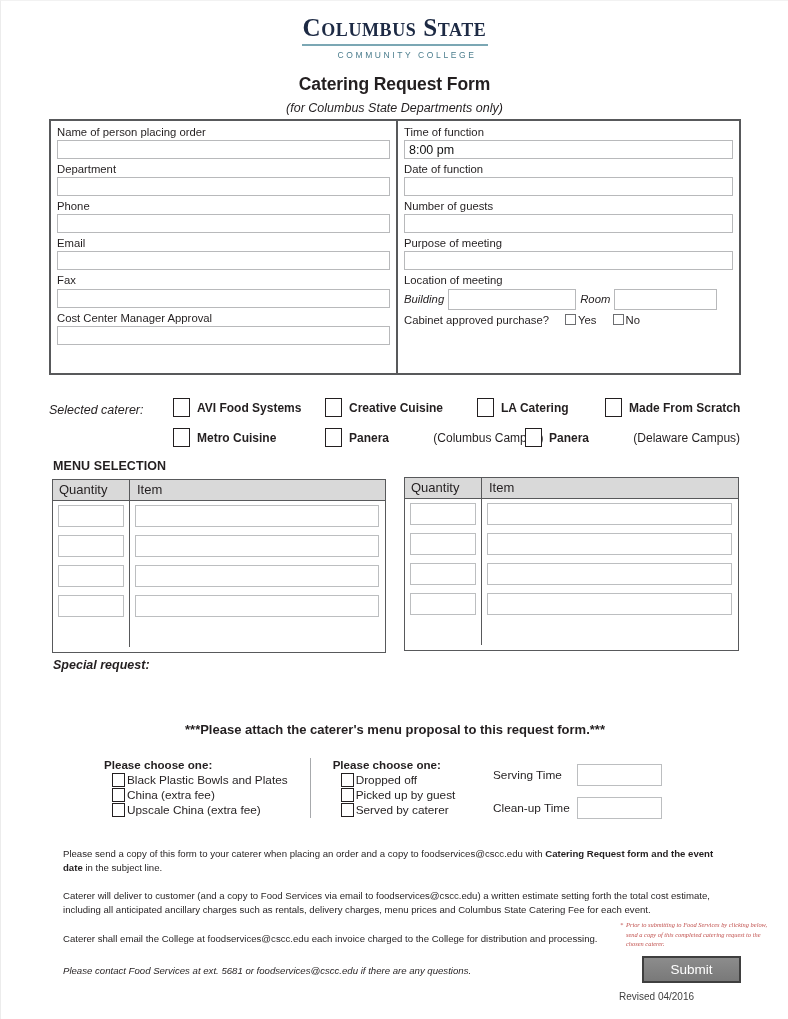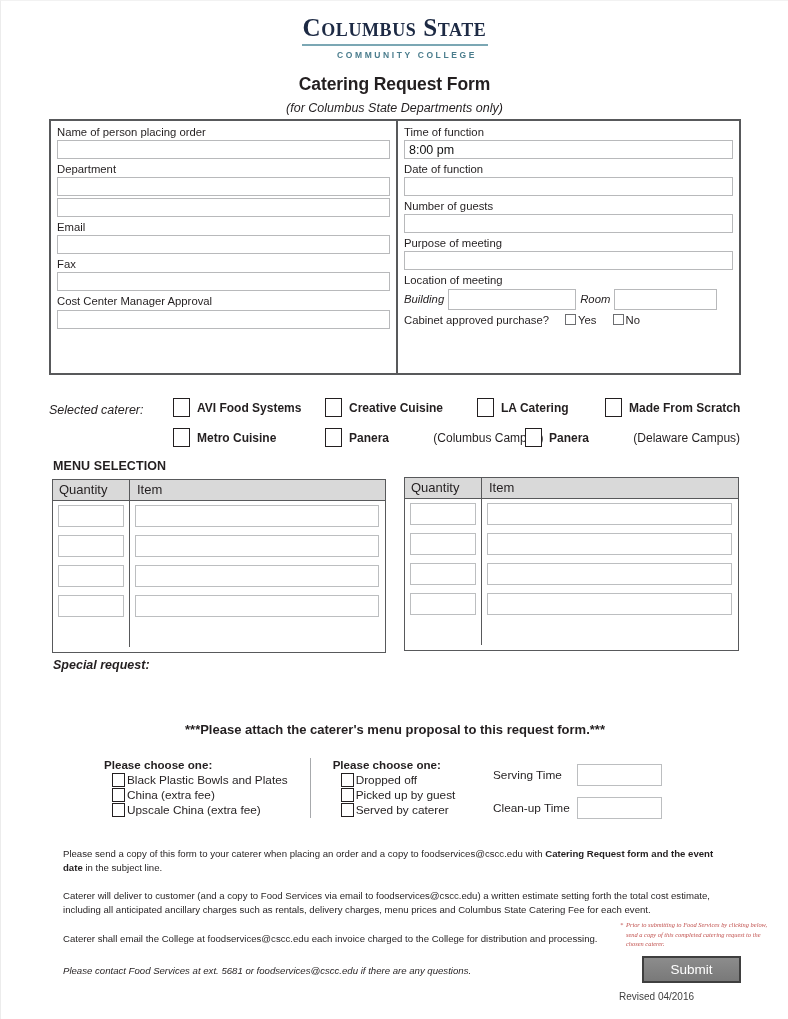--- a/index.html
+++ b/index.html
@@ -41,21 +41,21 @@
   .logo-rule {
     width: 186px;
     height: 2px;
     background: #7ba7b4;
     margin: 3px auto 4px auto;
   }
   .logo-sub {
     font-size: 8.5px;
     letter-spacing: 2.6px;
     color: #4b7d8d;
-    font-weight: 700;
+    font-weight: 400;
     margin-left: 25px;
   }
   .form-title {
     font-size: 17.5px;
     font-weight: bold;
     margin-top: 14px;
     letter-spacing: -0.1px;
   }
   .form-subtitle {
     font-size: 12.5px;
@@ -272,20 +272,21 @@
 
   <div class="info-box">
 
     <div class="info-col left">
       <div class="fld-label">Name of person placing order</div>
       <input class="fld-input" type="text" value="" style="">
       <div class="gap-2"></div>
       <div class="fld-label">Department</div>
       <input class="fld-input" type="text" value="" style="">
       <div class="gap-2"></div>
+      <div class="fld-label">Phone</div>
       <input class="fld-input" type="text" value="" style="">
       <div class="gap-2"></div>
       <div class="fld-label">Email</div>
       <input class="fld-input" type="text" value="" style="">
       <div class="gap-2"></div>
       <div class="fld-label">Fax</div>
       <input class="fld-input" type="text" value="" style="">
       <div class="gap-2"></div>
       <div class="fld-label">Cost Center Manager Approval</div>
       <input class="fld-input" type="text" value="" style="">

